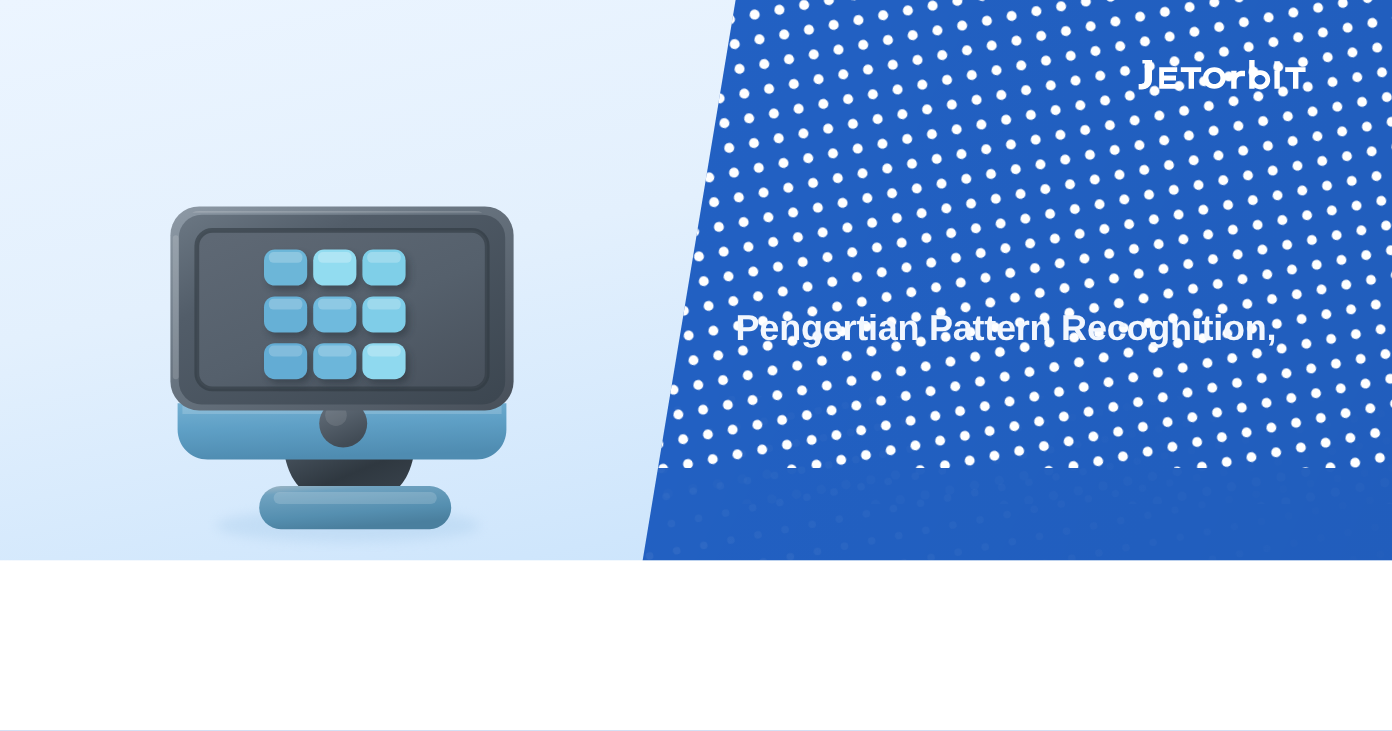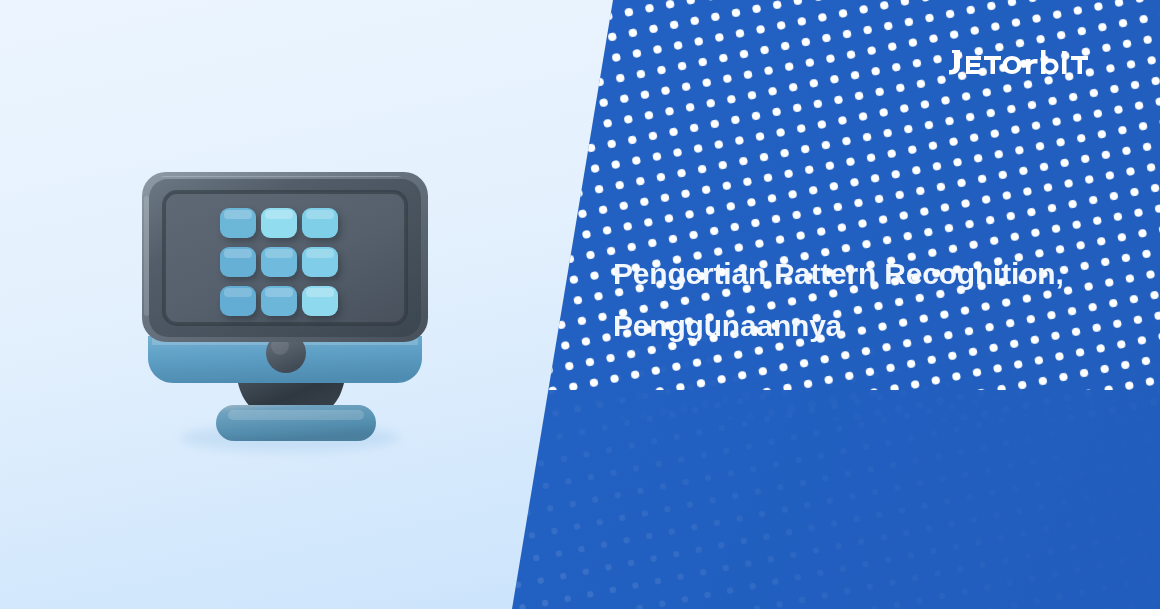--- a/index.html
+++ b/index.html
@@ -3,21 +3,21 @@
 <meta charset="utf-8">
 <style>
   html, body {
     margin: 0;
     padding: 0;
     background: #ffffff;
   }
   #banner {
     position: relative;
     width: 1160px;
-    height: 609px;
+    height: 467px;
     overflow: hidden;
     font-family: "Liberation Sans", sans-serif;
     background: linear-gradient(170deg, #eaf4fe 0%, #e4f0fd 35%, #d4e8fc 70%, #c6e1fb 100%);
   }
 
   
   .left-panel {
     position: absolute;
     inset: 0;
     background: linear-gradient(168deg, #ecf5ff 0%, #e3f0fd 40%, #cfe6fc 78%, #c3e0fb 100%);
@@ -166,21 +166,20 @@
 
         <path d="M228 26 h9 v30 h-9 z M228 10 h9 v9 h-9 z"></path>
 
         <path d="M246 20 h34 v8 h-12 v28 h-9 V28 h-13 z"></path>
       </g>
     </svg>
   </div>
 
   <h1 class="headline">
     <span class="ln">Pengertian Pattern Recognition,</span>
-    <span class="ln">Penggunaannya</span>
   </h1>
 
   <div class="illus">
     <svg width="330" height="310" viewBox="0 0 330 310" xmlns="http://www.w3.org/2000/svg">
       <defs>
         <linearGradient id="bezelG" x1="0" y1="0" x2="1" y2="1">
           <stop offset="0%" stop-color="#6b7783"></stop>
           <stop offset="28%" stop-color="#525d69"></stop>
           <stop offset="100%" stop-color="#3c4650"></stop>
         </linearGradient>

